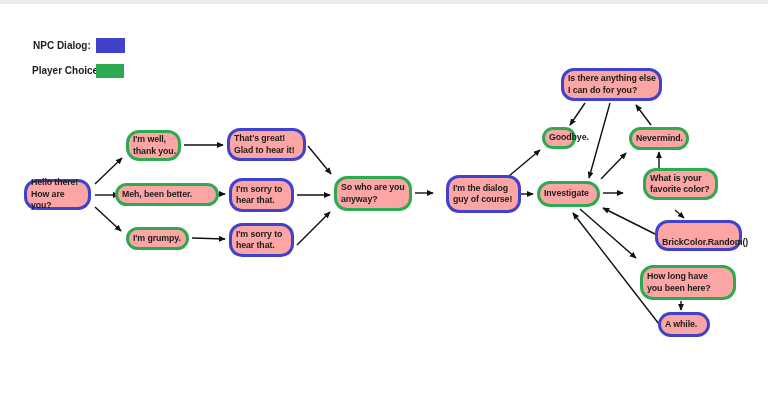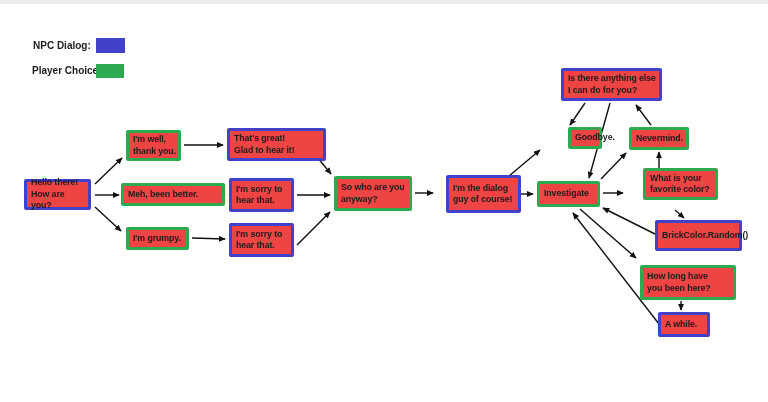--- a/index.html
+++ b/index.html
@@ -7,22 +7,22 @@
     position:relative; width:768px; height:402px; background:#ffffff;
     font-family:"Liberation Sans", sans-serif; overflow:hidden;
   }
   .top-strip { position:absolute; top:0; left:0; width:768px; height:4px; background:#ececec; }
   .legend-label {
     position:absolute; font-weight:bold; font-size:10px; color:#1c1c1c; white-space:nowrap;
   }
   .swatch { position:absolute; }
   .edges { position:absolute; top:0; left:0; width:768px; height:402px; }
   .node {
-    position:absolute; box-sizing:border-box; background:#ef4444;
-    display:flex; align-items:center; border-radius:2px;
+    position:absolute; box-sizing:border-box; background:#fca5a5;
+    display:flex; align-items:center; border-radius:13px;
   }
   .node .lbl {
     font-weight:bold; font-size:8.8px; line-height:11.5px; letter-spacing:-0.1px;
     color:#1c1c1c; white-space:pre-line; padding-left:4px; padding-right:2px;
   }
 </style>
 </head>
 <body>
 
 <div class="canvas">
@@ -68,27 +68,27 @@
 
   <div id="nodes-layer">
       <div class="node npc" style="left: 24px; top: 179px; width: 67px; height: 31px; border: 3px solid rgb(65, 65, 201);">
         <span class="lbl">Hello there!
 How are you?</span>
       </div>
       <div class="node player" style="left: 126px; top: 130px; width: 55px; height: 31px; border: 3px solid rgb(43, 170, 79);">
         <span class="lbl">I'm well,
 thank you.</span>
       </div>
-      <div class="node player" style="left: 121px; top: 183px; width: 104px; height: 23px; border: 3px solid rgb(43, 170, 79);">
+      <div class="node player" style="left: 115px; top: 183px; width: 104px; height: 23px; border: 3px solid rgb(43, 170, 79);">
         <span class="lbl">Meh, been better.</span>
       </div>
       <div class="node player" style="left: 126px; top: 227px; width: 63px; height: 23px; border: 3px solid rgb(43, 170, 79);">
         <span class="lbl">I'm grumpy.</span>
       </div>
-      <div class="node npc" style="left: 227px; top: 128px; width: 99px; height: 33px; border: 3px solid rgb(65, 65, 201);">
+      <div class="node npc" style="left: 227px; top: 128px; width: 79px; height: 33px; border: 3px solid rgb(65, 65, 201);">
         <span class="lbl">That's great!
 Glad to hear it!</span>
       </div>
       <div class="node npc" style="left: 229px; top: 178px; width: 65px; height: 34px; border: 3px solid rgb(65, 65, 201);">
         <span class="lbl">I'm sorry to
 hear that.</span>
       </div>
       <div class="node npc" style="left: 229px; top: 223px; width: 65px; height: 34px; border: 3px solid rgb(65, 65, 201);">
         <span class="lbl">I'm sorry to
 hear that.</span>
@@ -101,31 +101,31 @@
         <span class="lbl">I'm the dialog
 guy of course!</span>
       </div>
       <div class="node player" style="left: 537px; top: 181px; width: 63px; height: 26px; border: 3px solid rgb(43, 170, 79);">
         <span class="lbl">Investigate</span>
       </div>
       <div class="node npc" style="left: 561px; top: 68px; width: 101px; height: 33px; border: 3px solid rgb(65, 65, 201);">
         <span class="lbl">Is there anything else
 I can do for you?</span>
       </div>
-      <div class="node player" style="left: 568px; top: 127px; width: 34px; height: 22px; border: 3px solid rgb(43, 170, 79);">
+      <div class="node player" style="left: 542px; top: 127px; width: 34px; height: 22px; border: 3px solid rgb(43, 170, 79);">
         <span class="lbl">Goodbye.</span>
       </div>
       <div class="node player" style="left: 629px; top: 127px; width: 60px; height: 23px; border: 3px solid rgb(43, 170, 79);">
         <span class="lbl">Nevermind.</span>
       </div>
       <div class="node player" style="left: 627px; top: 168px; width: 75px; height: 32px; border: 3px solid rgb(43, 170, 79); margin-left: 16px;">
         <span class="lbl">What is your
 favorite color?</span>
       </div>
-      <div class="node npc" style="left: 655px; top: 220px; width: 87px; height: 31px; border: 3px solid rgb(65, 65, 201);">
+      <div class="node npc" style="left: 655px; top: 220px; width: 87px; height: 31px; border: 3px solid rgb(65, 65, 201); align-items: flex-end;">
         <span class="lbl">BrickColor.Random()</span>
       </div>
       <div class="node player" style="left: 640px; top: 265px; width: 96px; height: 35px; border: 3px solid rgb(43, 170, 79);">
         <span class="lbl">How long have
 you been here?</span>
       </div>
       <div class="node npc" style="left: 658px; top: 312px; width: 52px; height: 25px; border: 3px solid rgb(65, 65, 201);">
         <span class="lbl">A while.</span>
       </div>
     </div>

